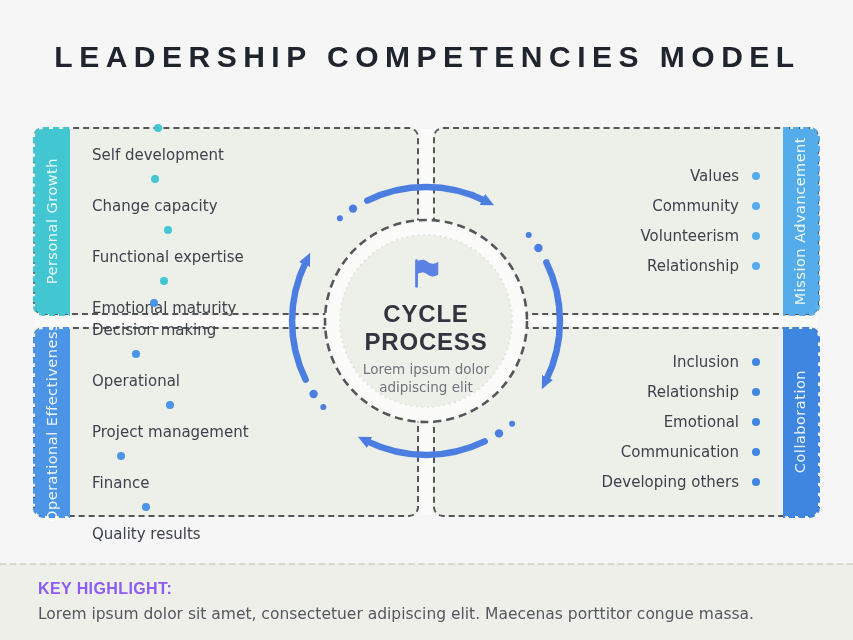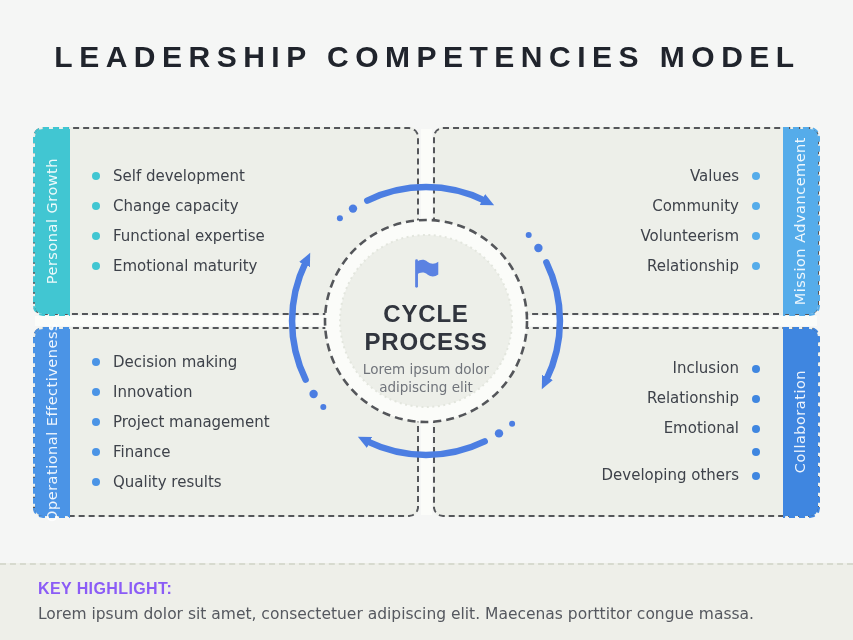--- a/index.html
+++ b/index.html
@@ -38,21 +38,21 @@
   .tab-label{
     writing-mode:vertical-rl;transform:rotate(180deg);
     color:rgba(255,255,255,.9);font-size:14.5px;letter-spacing:.5px;white-space:nowrap;
   }
   .items{
     list-style:none;margin:0;padding:0;position:absolute;top:0;bottom:0;
     display:flex;flex-direction:column;justify-content:center;gap:9px;
   }
   .leftside .items{left:57px;right:40px;align-items:flex-start;}
   .rightside .items{left:40px;right:57px;align-items:flex-end;}
-  .item{display:flex;align-items:center;gap:13px;font-size:15px;line-height:21px;color:#3E424A;}
+  .item{display:flex;align-items:center;gap:13px;font-size:15px;line-height:21px;color:#3E424A;flex-direction:column;}
   .rightside .item{flex-direction:row-reverse;}
   .bullet{width:8px;height:8px;border-radius:50%;flex:none;background:#888;}
   
   .arrows-svg{position:absolute;left:0;top:0;pointer-events:none;color:#4C7EE2;}
   
   .cycle-center{position:absolute;left:336px;top:256px;width:180px;text-align:center;}
   .flag-wrap{display:inline-block;width:34px;height:34px;color:#5B82E2;}
   .cycle-title{
     margin-top:6px;font-family:"Liberation Sans", sans-serif;
     font-weight:800;font-size:24px;letter-spacing:.8px;color:#31353E;
@@ -132,21 +132,21 @@
     <div class="tab left" style="background: padding-box rgb(75, 148, 230); border-color: rgb(75, 148, 230);">
       <span class="tab-label">Operational Effectiveness</span>
     </div>
     <ul class="items">
       <li class="item">
           <span class="bullet" style="background: rgb(75, 148, 230);"></span>
           <span>Decision making</span>
         </li>
       <li class="item">
           <span class="bullet" style="background: rgb(75, 148, 230);"></span>
-          <span>Innovation</span>
+          <span>Operational</span>
         </li>
       <li class="item">
           <span class="bullet" style="background: rgb(75, 148, 230);"></span>
           <span>Project management</span>
         </li>
       <li class="item">
           <span class="bullet" style="background: rgb(75, 148, 230);"></span>
           <span>Finance</span>
         </li>
       <li class="item">
@@ -168,20 +168,21 @@
       <li class="item">
           <span class="bullet" style="background: rgb(63, 134, 224);"></span>
           <span>Relationship</span>
         </li>
       <li class="item">
           <span class="bullet" style="background: rgb(63, 134, 224);"></span>
           <span>Emotional</span>
         </li>
       <li class="item">
           <span class="bullet" style="background: rgb(63, 134, 224);"></span>
+          <span>Communication</span>
         </li>
       <li class="item">
           <span class="bullet" style="background: rgb(63, 134, 224);"></span>
           <span>Developing others</span>
         </li>
     </ul>
   </section>
 
   <svg class="arrows-svg" width="853" height="640" viewBox="0 0 853 640" style="color: rgb(76, 126, 226);">
     <defs>

